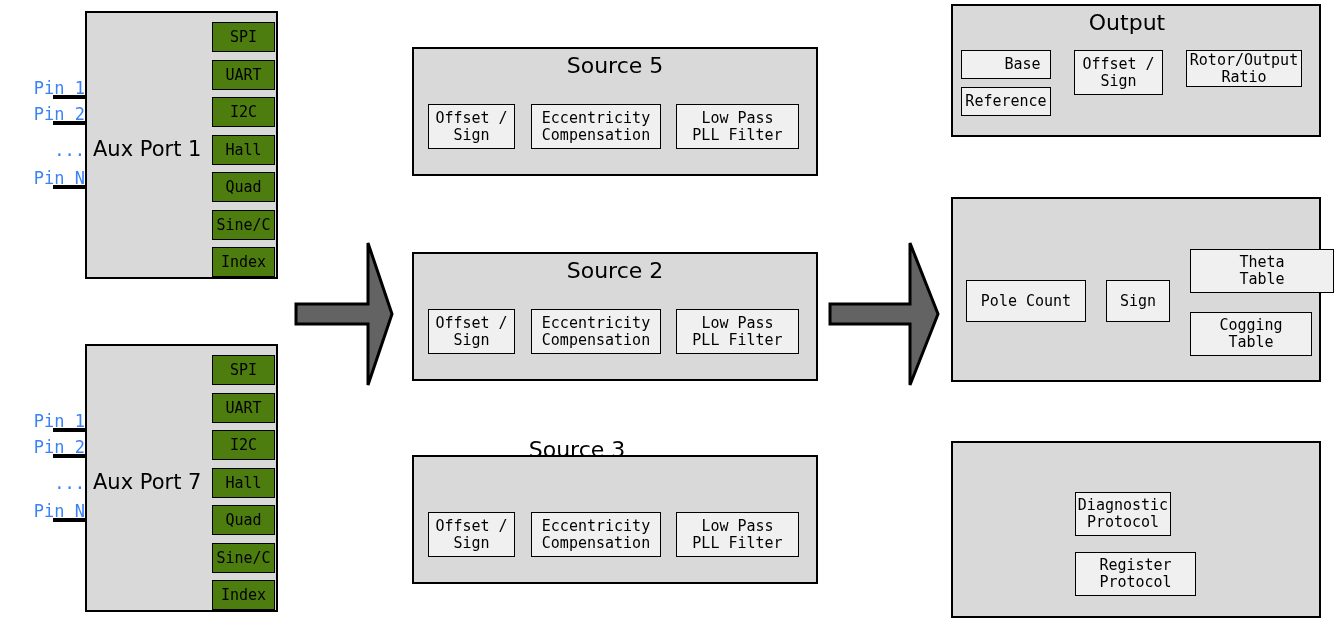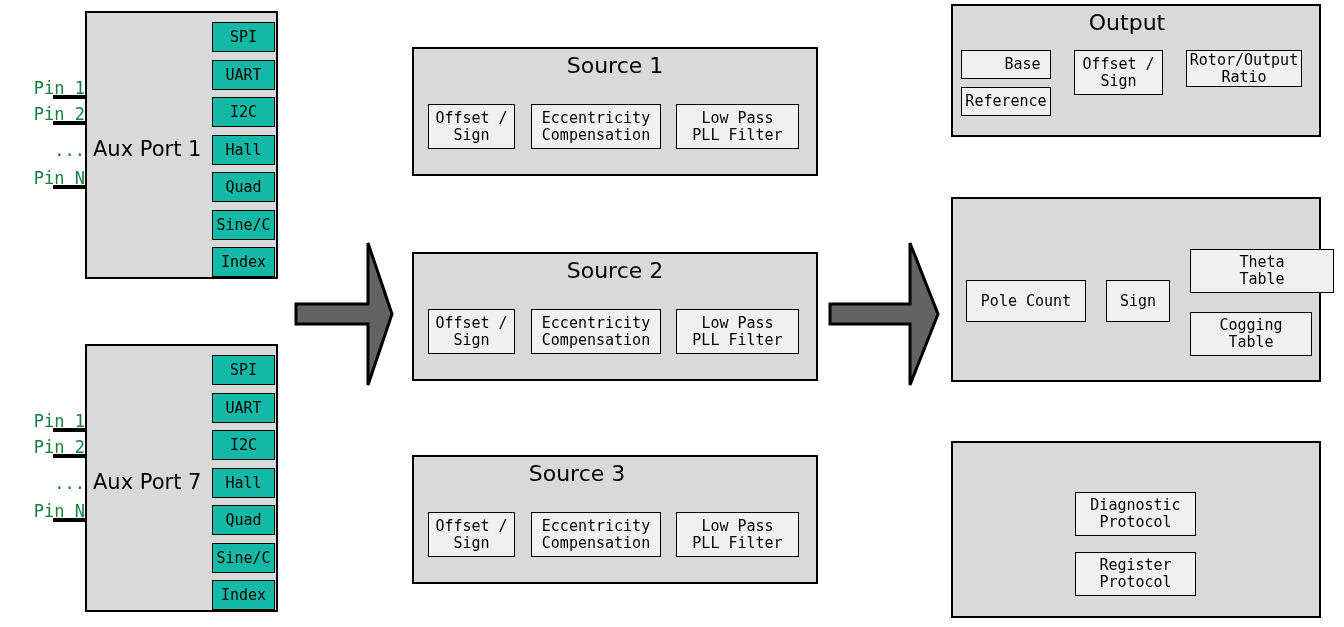--- a/index.html
+++ b/index.html
@@ -59,32 +59,32 @@
     position: absolute;
     font-family: "DejaVu Sans", sans-serif;
     font-size: 21px;
     color: #000000;
     white-space: nowrap;
   }
   .pin-label {
     position: absolute;
     font-family: "DejaVu Sans Mono", monospace;
     font-size: 17px;
-    color: #15803d;
+    color: #3b82f6;
     white-space: nowrap;
     text-align: right;
   }
   .pin-line {
     position: absolute;
     height: 4px;
     background: #000000;
   }
   .aux-chip {
     position: absolute;
-    background: #14b8a6;
+    background: #4d7c0f;
     border: 1.5px solid #000000;
     box-sizing: border-box;
     display: flex;
     align-items: center;
     justify-content: center;
     font-family: "DejaVu Sans Mono", monospace;
     font-size: 15px;
     color: #000000;
     white-space: nowrap;
   }
@@ -147,39 +147,39 @@
 
   <svg class="arrow" style="left:292px; top:239px;" width="104" height="150" viewBox="0 0 104 150">
     <polygon points="4,65 76,65 76,4 100,75 76,146 76,85 4,85" fill="#636363" stroke="#000000" stroke-width="3" stroke-linejoin="miter"></polygon>
   </svg>
 
   <svg class="arrow" style="left:826px; top:239px;" width="116" height="150" viewBox="0 0 116 150">
     <polygon points="4,65 84,65 84,4 112,75 84,146 84,85 4,85" fill="#636363" stroke="#000000" stroke-width="3" stroke-linejoin="miter"></polygon>
   </svg>
 
   <div class="group-box" style="left:412px; top:47px; width:406px; height:129px;"></div>
-  <div class="group-title" style="left:412px; top:55px; width:406px;">Source 1</div>
+  <div class="group-title" style="left:412px; top:55px; width:406px;">Source 5</div>
   <div class="chip" style="left:428px; top:104px; width:87px; height:45px;">Offset /
 Sign</div>
   <div class="chip" style="left:531px; top:104px; width:130px; height:45px;">Eccentricity
 Compensation</div>
   <div class="chip" style="left:676px; top:104px; width:123px; height:45px;">Low Pass
 PLL Filter</div>
 
   <div class="group-box" style="left:412px; top:252px; width:406px; height:129px;"></div>
   <div class="group-title" style="left:412px; top:260px; width:406px;">Source 2</div>
   <div class="chip" style="left:428px; top:309px; width:87px; height:45px;">Offset /
 Sign</div>
   <div class="chip" style="left:531px; top:309px; width:130px; height:45px;">Eccentricity
 Compensation</div>
   <div class="chip" style="left:676px; top:309px; width:123px; height:45px;">Low Pass
 PLL Filter</div>
 
   <div class="group-box" style="left:412px; top:455px; width:406px; height:129px;"></div>
-  <div class="group-title" style="left:412px; top:463px; width:330px;">Source 3</div>
+  <div class="group-title" style="left:412px; top:439px; width:330px;">Source 3</div>
   <div class="chip" style="left:428px; top:512px; width:87px; height:45px;">Offset /
 Sign</div>
   <div class="chip" style="left:531px; top:512px; width:130px; height:45px;">Eccentricity
 Compensation</div>
   <div class="chip" style="left:676px; top:512px; width:123px; height:45px;">Low Pass
 PLL Filter</div>
 
   <div class="group-box" style="left:951px; top:4px; width:370px; height:133px;"></div>
   <div class="group-title" style="left:942px; top:12px; width:370px;">Output</div>
   <div class="chip" style="left:961px; top:50px; width:90px; height:29px;padding-left:33px;">Base</div>
@@ -191,18 +191,18 @@
 
   <div class="group-box" style="left:951px; top:197px; width:370px; height:185px;"></div>
   <div class="chip" style="left:966px; top:280px; width:120px; height:42px;">Pole Count</div>
   <div class="chip" style="left:1106px; top:280px; width:64px; height:42px;">Sign</div>
   <div class="chip" style="left:1190px; top:249px; width:144px; height:44px;">Theta
 Table</div>
   <div class="chip" style="left:1190px; top:312px; width:122px; height:44px;">Cogging
 Table</div>
 
   <div class="group-box" style="left:951px; top:441px; width:370px; height:177px;"></div>
-  <div class="chip" style="left:1075px; top:492px; width:121px; height:44px;">Diagnostic
+  <div class="chip" style="left:1075px; top:492px; width:96px; height:44px;">Diagnostic
 Protocol</div>
   <div class="chip" style="left:1075px; top:552px; width:121px; height:44px;">Register
 Protocol</div>
 
 </div>
 
 </body></html>

